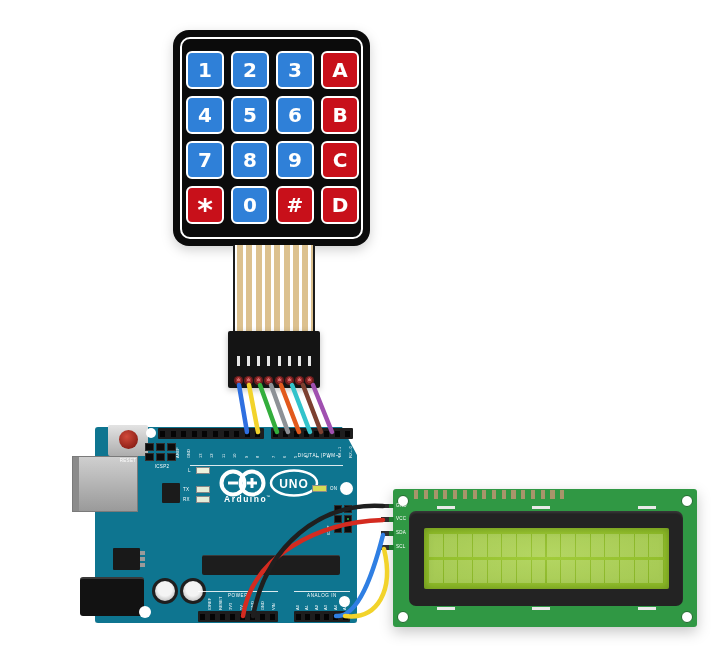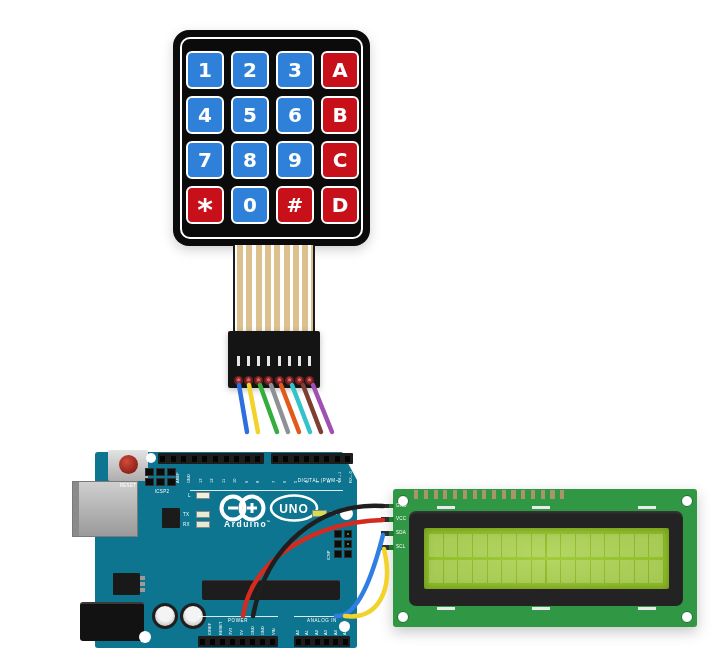--- a/index.html
+++ b/index.html
@@ -30,21 +30,21 @@
   .conn-dashes{position:absolute;left:9px;right:9px;top:25px;height:10px;display:flex;justify-content:space-between;}
   .conn-dashes .dash{width:3px;height:10px;background:#e6e6e6;}
   .conn-pins{position:absolute;left:6px;right:6px;bottom:3px;height:9px;display:flex;justify-content:space-between;}
   .conn-pins .pin-circle{width:9px;height:9px;border-radius:50%;
       background:radial-gradient(circle at 50% 42%,#d26a6a 0 1.5px,#a03030 1.5px 3px,#6e1d1d 3px 4.5px);}
 
   
   #wires{left:0;top:0;z-index:4;pointer-events:none;}
 
   
-  #arduino{left:95px;top:452px;width:262px;height:196px;}
+  #arduino{left:95px;top:427px;width:262px;height:196px;}
   #arduino .board-shape{position:absolute;inset:0;background:#0e7590;
       clip-path:polygon(0 0,247px 0,262px 28px,262px 100%,0 100%);
       filter:drop-shadow(0 5px 7px rgba(0,0,0,.22));border-radius:3px;}
   .usb{left:-23px;top:29px;width:66px;height:56px;background:linear-gradient(#cfcfcf,#9a9a9a);
        border:1px solid #7a7a7a;box-sizing:border-box;}
   .usb::before{content:"";position:absolute;left:0;top:0;bottom:0;width:6px;background:#8b8b8b;}
   .pwr-jack{left:-15px;top:150px;width:64px;height:39px;background:#121212;border-radius:3px;
             border-top:2px solid #3a3a3a;box-sizing:border-box;}
   .reset-base{left:13px;top:-2px;width:40px;height:31px;background:linear-gradient(#e3e3e3,#adadad);border-radius:2px;}
   .reset-btn{left:11px;top:5px;width:19px;height:19px;border-radius:50%;

